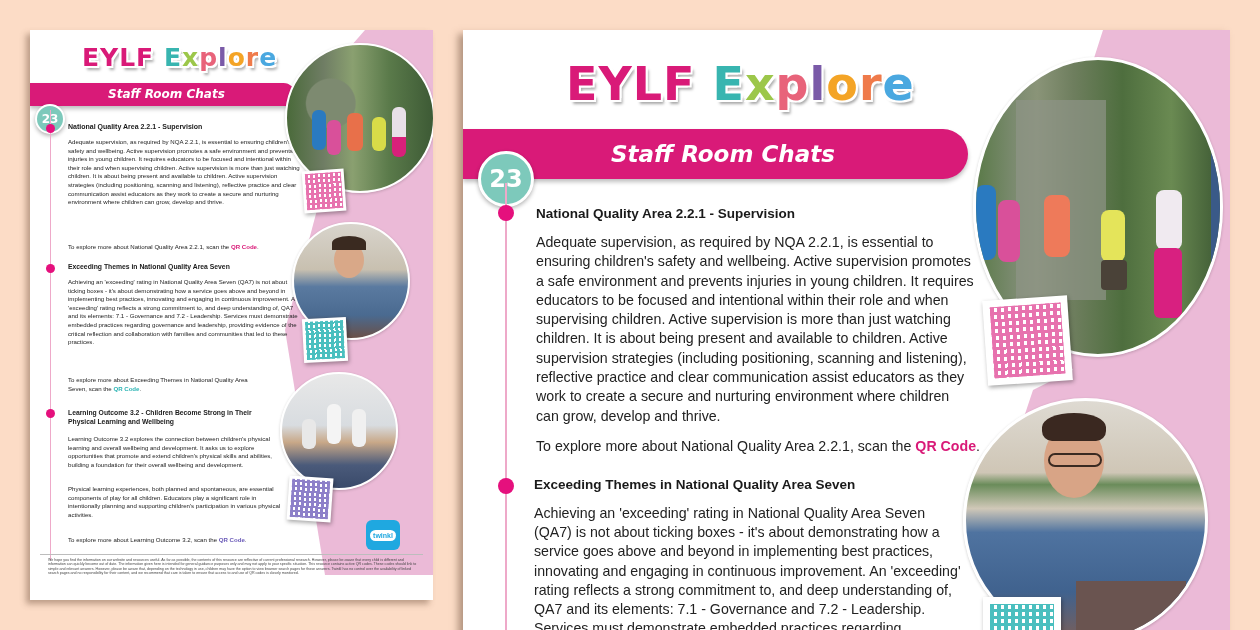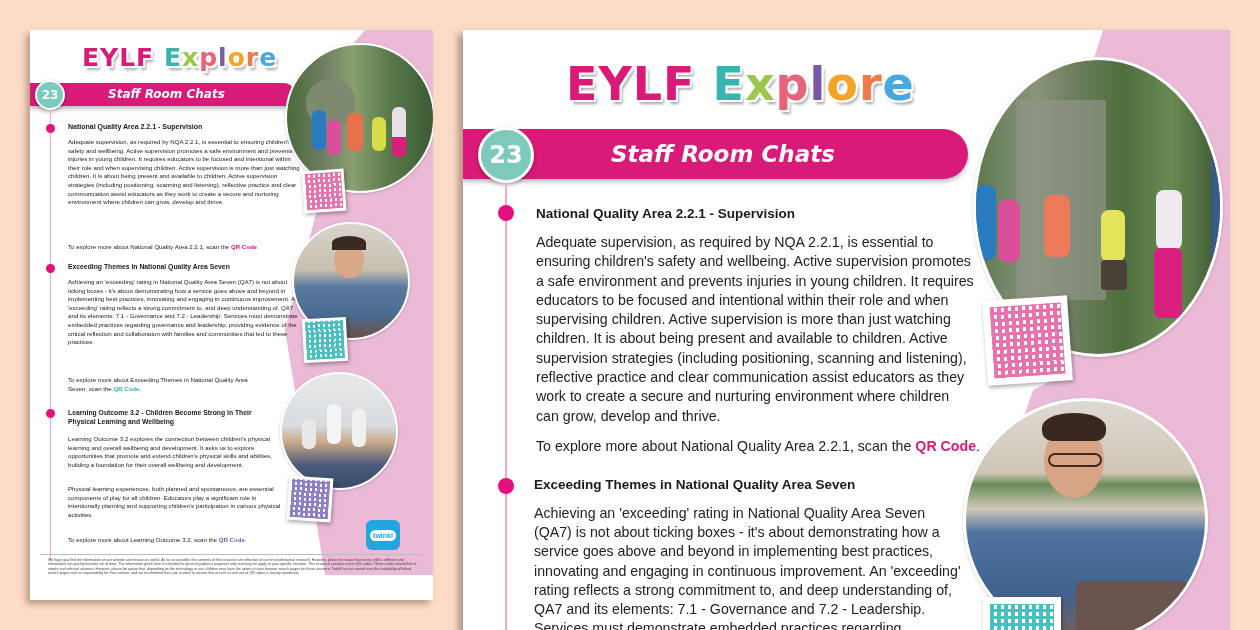--- a/index.html
+++ b/index.html
@@ -13,21 +13,21 @@
 
   .pink-shape { position: absolute; background: #ebbad7; }
 
   .title { position: absolute; font-weight: 900; font-family: "DejaVu Sans", sans-serif; white-space: nowrap; letter-spacing: 1px;
            text-shadow: 0 0 0 #fff; }
   .title span { -webkit-text-stroke: 0; text-shadow: 2px 2px 0 #fff, -2px -2px 0 #fff, 2px -2px 0 #fff, -2px 2px 0 #fff, 3px 4px 3px rgba(0,0,0,0.35); }
 
   .banner { position: absolute; background: #d91a78; border-radius: 0 40px 40px 0; box-shadow: 0 3px 4px rgba(0,0,0,0.25); color: #fff; text-align: right; }
   .banner-text { position: absolute; font-family: "DejaVu Sans", sans-serif; font-weight: bold; color: #fff; white-space: nowrap; font-style: italic; }
   .badge { position: absolute; border-radius: 50%; background: #7dc9bb; border: 3px solid #fff; box-shadow: 0 2px 4px rgba(0,0,0,0.3);
-           color: #fff; display: flex; align-items: center; justify-content: center; font-family: "DejaVu Sans", sans-serif; font-weight: bold; }
+           color: #fff; display: flex; align-items: center; justify-content: center; font-family: "DejaVu Sans", sans-serif; font-weight: bold; margin-top: 24px; }
 
   .timeline { position: absolute; width: 2px; background: #eea9c9; }
   .dot { position: absolute; border-radius: 50%; background: #e5107d; }
 
   .section-title { position: absolute; font-weight: bold; color: #1a1a1a; }
   .para { position: absolute; color: #222; }
   .qr-link { font-weight: bold; }
 
   .photo { position: absolute; border-radius: 50%; border: 3px solid #fff; overflow: hidden; box-shadow: 0 1px 3px rgba(0,0,0,0.2); }
   .qr { position: absolute; background: #fff; box-shadow: 1px 2px 4px rgba(0,0,0,0.35); padding: 4px; }

